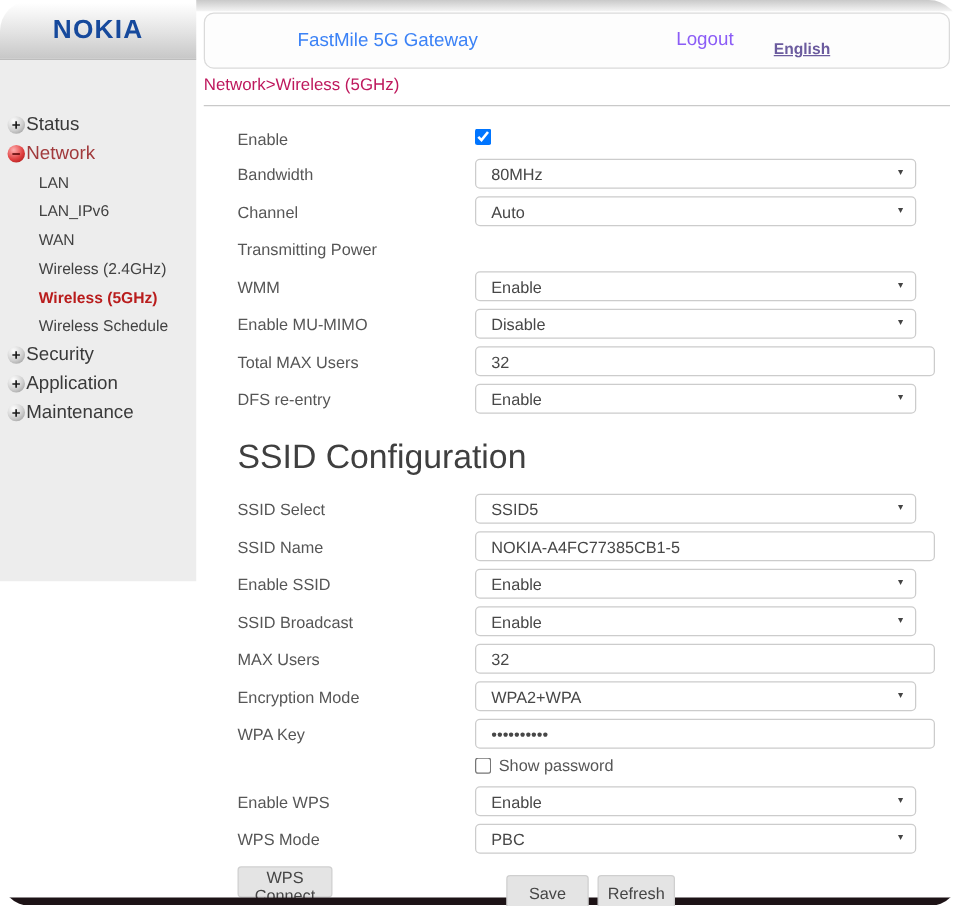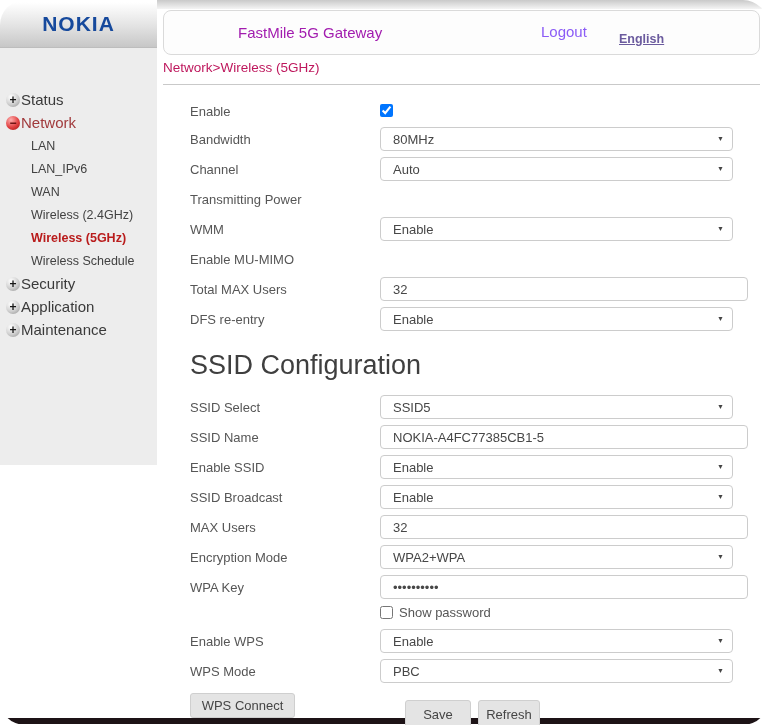--- a/index.html
+++ b/index.html
@@ -13,21 +13,21 @@
     border-bottom:1px solid #bdbdbd; display:flex; align-items:center; justify-content:center; }
   .brand { color:#16499c; font-weight:bold; font-size:21px; letter-spacing:1px; }
 
   
   .top-strip { position:absolute; left:157px; right:0; top:0; height:9px;
     background:linear-gradient(#c9c9c9, #f4f4f4); }
 
   
   .header-box { position:absolute; left:163px; top:10px; width:597px; height:45px;
     background:#fdfdfd; border:1px solid #dadada; border-radius:8px; }
-  .header-title { position:absolute; left:74px; top:13px; font-size:15px; color:#a21caf;text-align:center; }
+  .header-title { position:absolute; left:74px; top:13px; font-size:15px; color:#3b82f6;text-align:center; }
   .logout { position:absolute; left:377px; top:12px; font-size:15px; color:#8b5cf6; cursor:pointer; }
   .lang { position:absolute; left:455px; top:21px; font-size:12.5px; color:#6b5b9e;
     text-decoration:underline; cursor:pointer;font-weight:bold; }
 
   
   .sidebar { position:absolute; left:0; top:48px; width:157px; height:417px;
     background:#ededed; padding-top:40px; }
   .nav-group { display:flex; align-items:center; height:23px; padding-left:6px;
     font-size:15px; color:#3a3a3a; cursor:pointer; }
   .nav-group .label { margin-left:1px; }
@@ -55,21 +55,21 @@
     display:flex; align-items:center; padding:0 22px 0 12px; font-size:13px; color:#474747; cursor:pointer; }
   .caret { position:absolute; right:9px; top:8px; font-size:7px; color:#444; }
   input.txt { width:368px; height:24px; border:1px solid #ccc; border-radius:4px;
     padding:0 12px; font-size:13px; color:#474747; font-family:"Liberation Sans", sans-serif; }
   input[type=checkbox] { width:13px; height:13px; }
   .heading { margin:16px 0 11px; padding-left:27px; font-size:27px; font-weight:400; color:#3f3f3f; }
   .showpw { display:flex; align-items:center; gap:6px; height:17px; margin:2px 0 5px;
     padding-left:217px; font-size:13px; color:#565656; }
   .btn { background:#e4e4e4; border:1px solid #cfcfcf; border-radius:3px;
     font-size:13px; color:#454545; font-family:"Liberation Sans", sans-serif; cursor:pointer; }
-  .wps-btn { display:block; margin:7px 0 16px 27px; width:105px; height:25px; }
+  .wps-btn { display:block; margin:7px 0 16px 27px; width:76px; height:25px; }
 
   
   .bottom-bar { position:absolute; left:0; right:0; top:718px; height:6px; background:#1d1316; }
   .footer-btns { position:absolute; left:405px; top:700px; display:flex; gap:7px; z-index:2; }
   .footer-btns .btn { height:28px; }
   .save { width:66px; }
   .refresh { width:62px; }
 </style>
 </head>
 <body>
@@ -155,20 +155,26 @@
         <div class="ctrl">
           <div class="select">
             <span>Enable</span>
             <span class="caret">▼</span>
           </div>
         </div>
       </div>
 
       <div class="row">
         <label class="lbl">Enable MU-MIMO</label>
+        <div class="ctrl">
+          <div class="select">
+            <span>Disable</span>
+            <span class="caret">▼</span>
+          </div>
+        </div>
       </div>
 
       <div class="row">
         <label class="lbl">Total MAX Users</label>
         <div class="ctrl">
           <input class="txt" value="32" style="">
         </div>
       </div>
 
       <div class="row">

